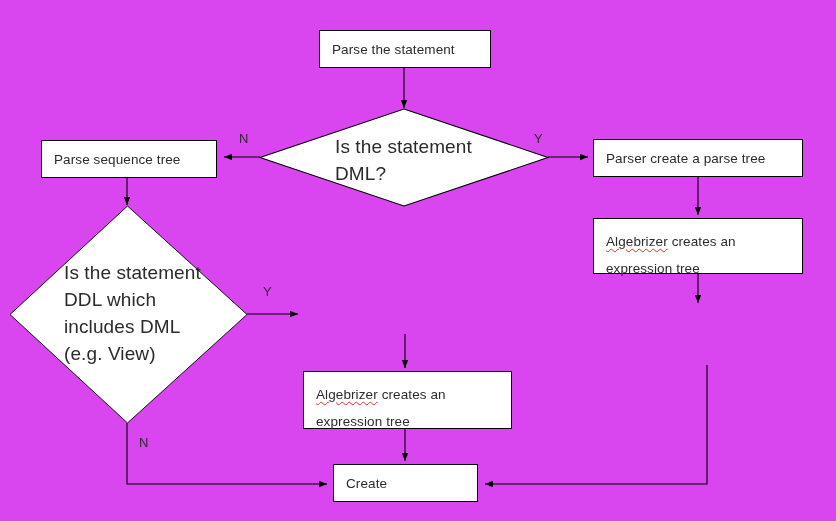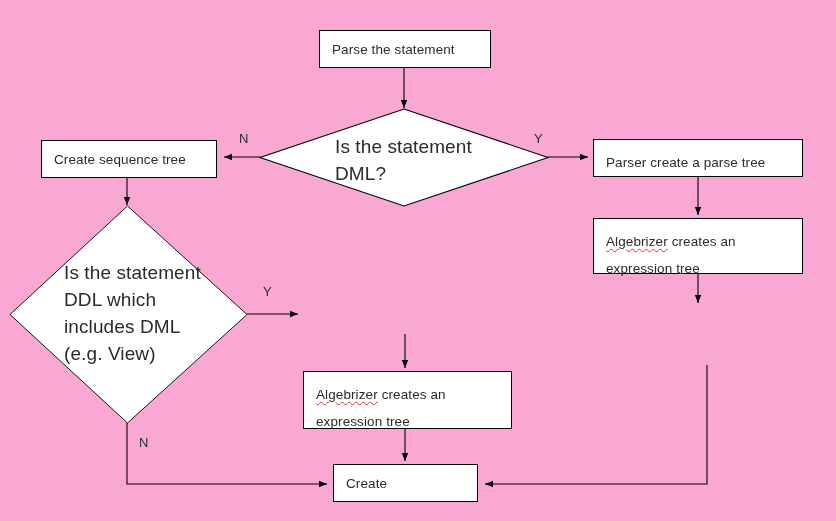--- a/index.html
+++ b/index.html
@@ -9,21 +9,21 @@
     background: #ffffff;
   }
   body {
     font-family: "Liberation Sans", sans-serif;
     color: #262626;
   }
   #canvas {
     position: relative;
     width: 836px;
     height: 521px;
-    background: #f9a8d4;
+    background: #d946ef;
     overflow: hidden;
   }
   #wires {
     position: absolute;
     left: 0;
     top: 0;
     width: 836px;
     height: 521px;
     pointer-events: none;
   }
@@ -130,24 +130,24 @@
 
      down, right -&gt; Execute (left side) --&gt;
     <path d="M127,423 L127,484 L327,484" fill="none" stroke="#000000" stroke-width="1.1" marker-end="url(#arrow)"></path>
   </svg>
 
   <div class="node" style="left:319px; top:30px; width:172px; height:38px;">
     <span class="txt">Parse the statement</span>
   </div>
 
   <div class="node" style="left:41px; top:140px; width:176px; height:38px;">
-    <span class="txt">Create sequence tree</span>
+    <span class="txt">Parse sequence tree</span>
   </div>
 
-  <div class="node" style="left:593px; top:139px; width:210px; height:38px;align-items:flex-end;">
+  <div class="node" style="left:593px; top:139px; width:210px; height:38px;">
     <span class="txt">Parser create a parse tree</span>
   </div>
 
   <div class="node two-line" style="left:593px; top:218px; width:210px; height:56px;">
     <span class="txt"><span class="squiggle">Algebrizer</span><span> creates an</span><br><span>expression tree</span></span>
   </div>
 
 
 
   <div class="node two-line" style="left:303px; top:371px; width:209px; height:58px;">

